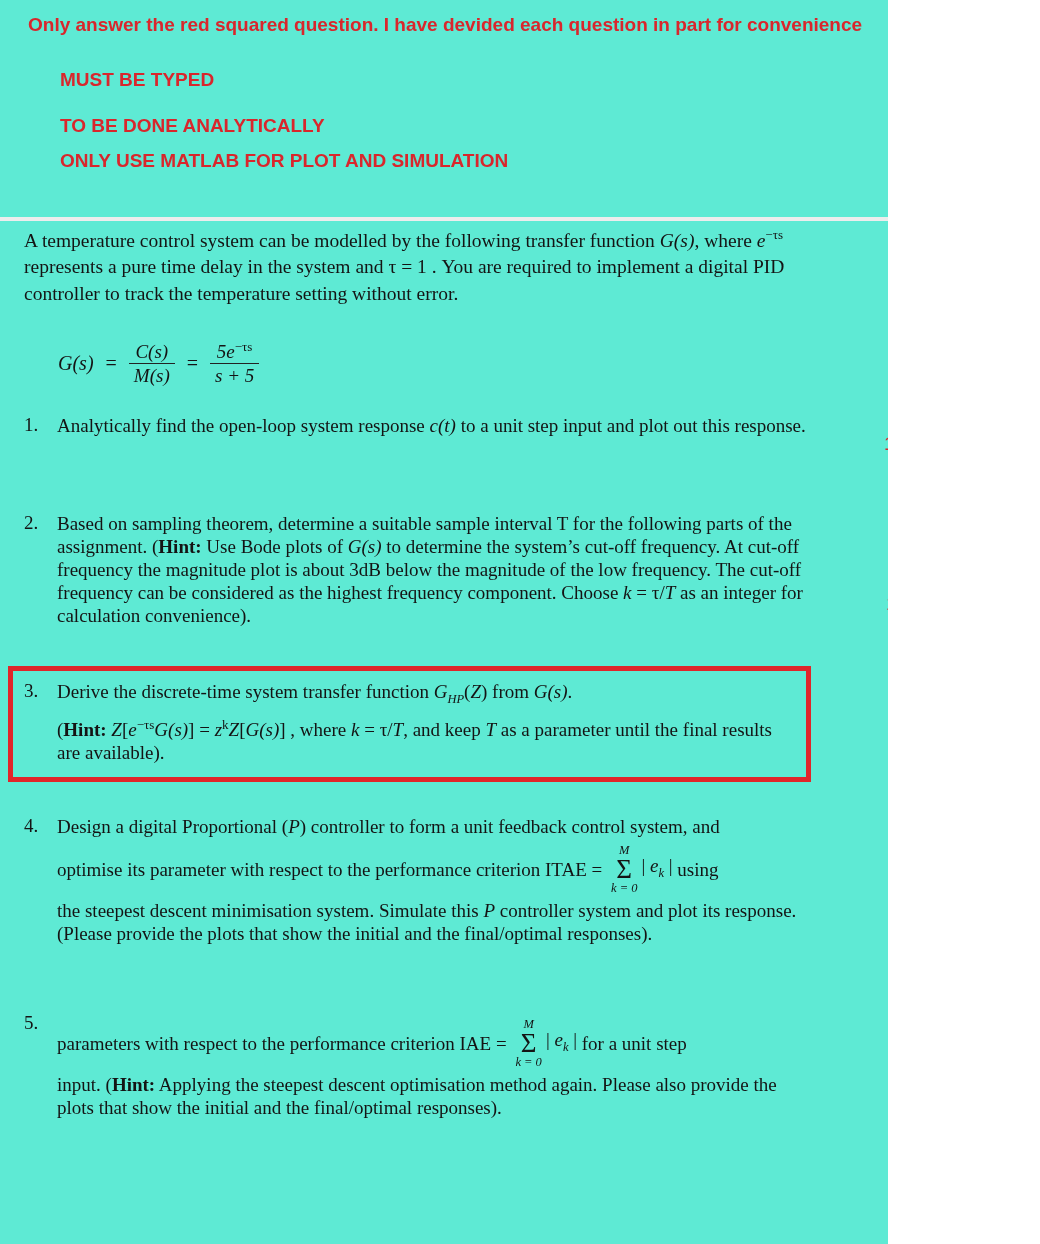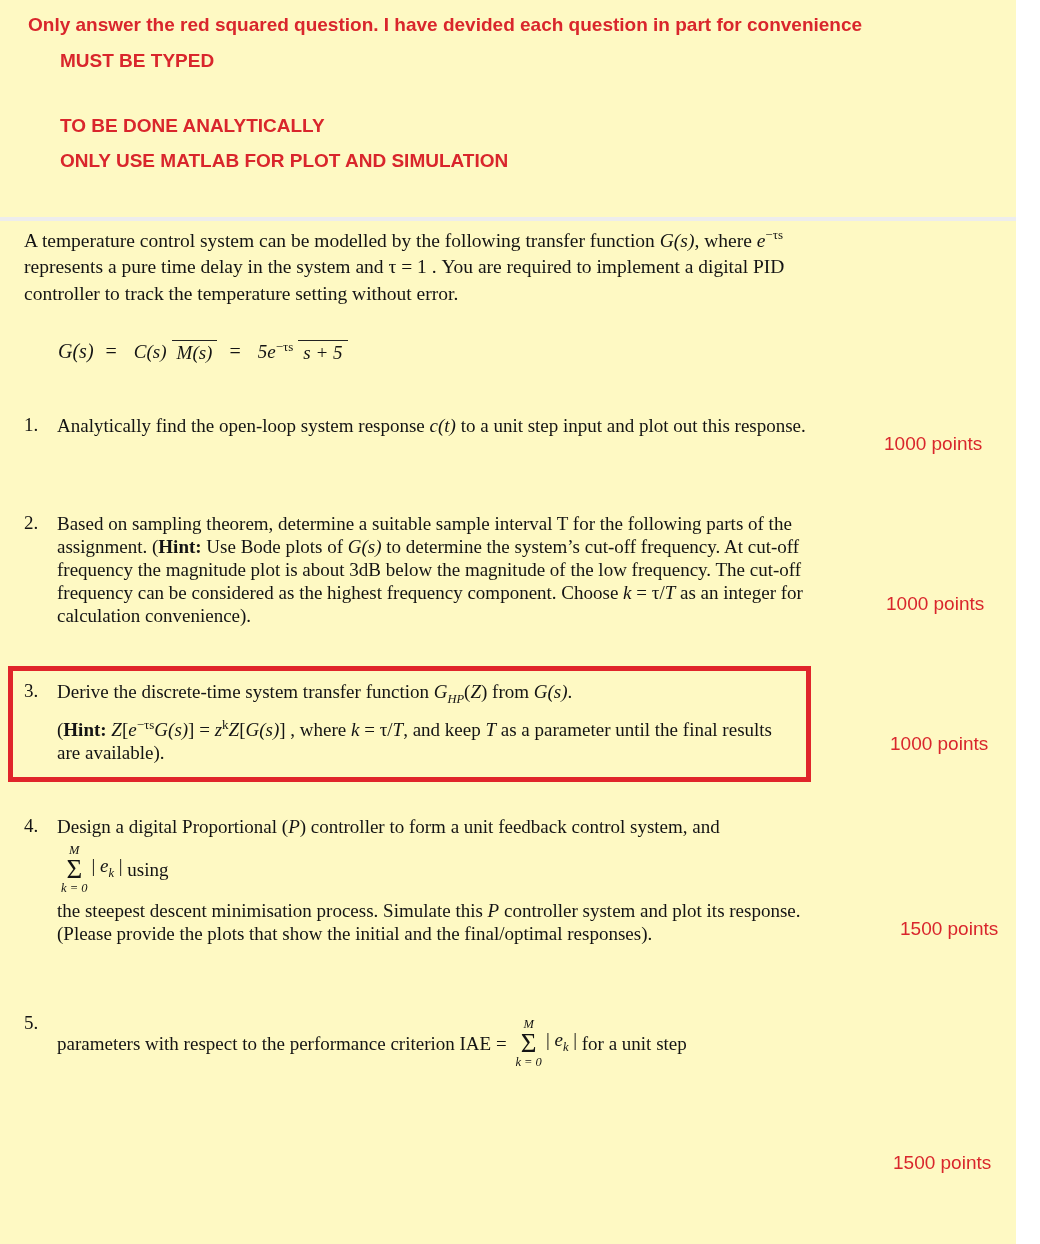--- a/index.html
+++ b/index.html
@@ -1,45 +1,45 @@
 <!DOCTYPE html>
 <html style="--red: #d9262c; --box_border: #e0252a; --divider: #ededed;"><head>
 <meta charset="utf-8">
 <style>
   :root{
     --red:#d9262c;
     --box_border:#e0252a;
     --divider:#ededed;
   }
   html,body{margin:0;padding:0;background:#fff;}
-  .page{position:relative;width:1016px;height:1244px;background:#fef9c3;overflow:hidden;
+  .page{position:relative;width:888px;height:1244px;background:#5eead4;overflow:hidden;
         color:#141414;font-family:"Liberation Serif",serif;text-decoration:underline;}
 
   
   .hline{position:absolute;font-family:"Liberation Sans",sans-serif;font-weight:bold;
          font-size:19px;color:var(--red);white-space:nowrap;}
   .hline1{left:28px;top:14px;}
-  .hline2{left:60px;top:50px;}
+  .hline2{left:60px;top:69px;}
   .hline3{left:60px;top:107px;margin-top:8px;}
   .hline4{left:60px;top:150px;}
 
   .divider{position:absolute;left:0;top:217px;width:1040px;height:4px;background:var(--divider);}
 
   .intro{position:absolute;left:24px;top:226px;width:806px;margin:0;
          font-size:19.5px;line-height:1.38;}
 
   .it{font-style:italic;}
   .b{font-weight:bold;}
   sup{font-size:13px;}
   sub{font-size:12.5px;}
 
   
   .equation{position:absolute;left:58px;top:340px;display:flex;align-items:center;
             gap:12px;font-size:20px;}
-  .frac{display:inline-flex;flex-direction:row;align-items:center;font-size:19px;line-height:1.15;}
+  .frac{display:inline-flex;flex-direction:column;align-items:center;font-size:19px;line-height:1.15;}
   .frac .num{padding:0 5px;}
   .frac .den{border-top:1.6px solid #222;padding:1px 5px 0;}
 
   
   .question{position:absolute;left:24px;}
   .qnum{position:absolute;left:0;top:0;font-size:19px;}
   .qtext{margin-left:33px;width:758px;font-size:19px;line-height:23px;}
   .q1{top:414px;}
   .q2{top:512px;}
   .q4{top:815px;}
@@ -114,45 +114,47 @@
       <div class="qline"><span>Derive the discrete-time system transfer function </span><span class="it">G</span><sub class="it">HP</sub><span>(</span><span class="it">Z</span><span>) from </span><span class="it">G(s)</span><span>.</span></div>
       <div class="q3hint"><span>(</span><span class="b">Hint:</span><span> </span><span class="it">Z</span><span>[</span><span class="it">e</span><sup>−τs</sup><span class="it">G(s)</span><span>] = </span><span class="it">z</span><sup>k</sup><span class="it">Z</span><span>[</span><span class="it">G(s)</span><span>] , where </span><span class="it">k</span><span> = τ/</span><span class="it">T</span><span>, and keep </span><span class="it">T</span><span> as a parameter until the final results are available).</span></div>
     </div>
   </div>
 
   <div class="question q4">
     <span class="qnum">4.</span>
     <div class="qtext">
       <div class="qline"><span>Design a digital Proportional (</span><span class="it">P</span><span>) controller to form a unit feedback control system, and</span></div>
       <div class="crit">
+        <span>optimise its parameter with respect to the performance criterion ITAE = </span>
         <span class="sum">
           <span class="sum-up">M</span>
           <span class="sum-sigma">Σ</span>
           <span class="sum-low">k = 0</span>
         </span>
         <span class="ek"><span>| </span><span class="it">e</span><sub>k</sub><span> |</span></span>
         <span> using</span>
       </div>
-      <div class="qline"><span>the steepest descent minimisation process. Simulate this </span><span class="it">P</span><span> controller system and plot its response. (Please provide the plots that show the initial and the final/optimal responses).</span></div>
+      <div class="qline"><span>the steepest descent minimisation system. Simulate this </span><span class="it">P</span><span> controller system and plot its response. (Please provide the plots that show the initial and the final/optimal responses).</span></div>
     </div>
   </div>
 
   <div class="question q5">
     <span class="qnum">5.</span>
     <div class="qtext">
       <div class="crit">
         <span>parameters with respect to the performance criterion IAE = </span>
         <span class="sum">
           <span class="sum-up">M</span>
           <span class="sum-sigma">Σ</span>
           <span class="sum-low">k = 0</span>
         </span>
         <span class="ek"><span>| </span><span class="it">e</span><sub>k</sub><span> |</span></span>
         <span> for a unit step</span>
       </div>
+      <div class="qline"><span>input. (</span><span class="b">Hint:</span><span> Applying the steepest descent optimisation method again. Please also provide the plots that show the initial and the final/optimal responses).</span></div>
     </div>
   </div>
 
   <div class="points pq1">1000 points</div>
   <div class="points pq2">1000 points</div>
   <div class="points pq3">1000 points</div>
   <div class="points pq4">1500 points</div>
   <div class="points pq5">1500 points</div>
 
 </div>

